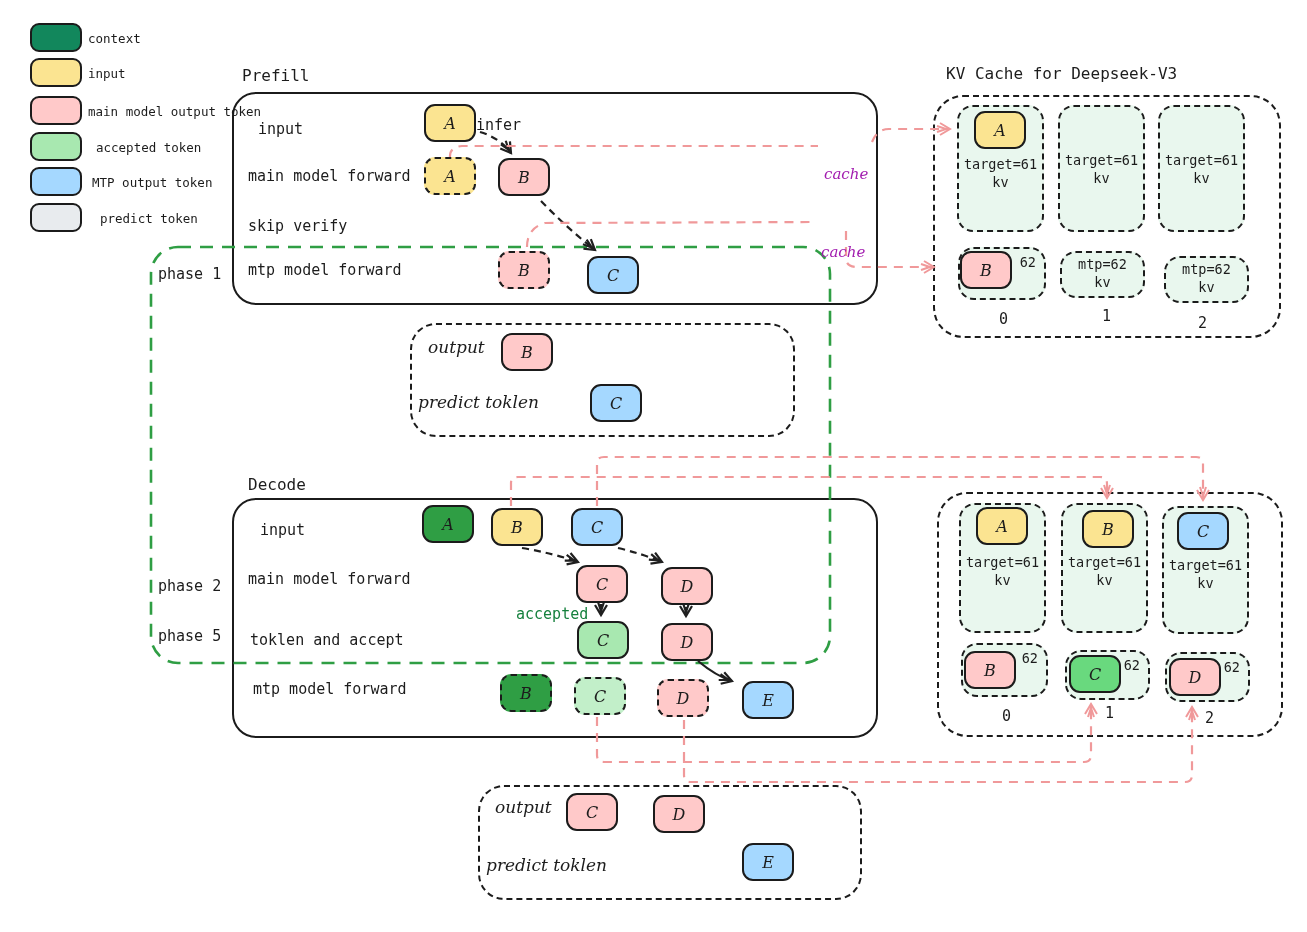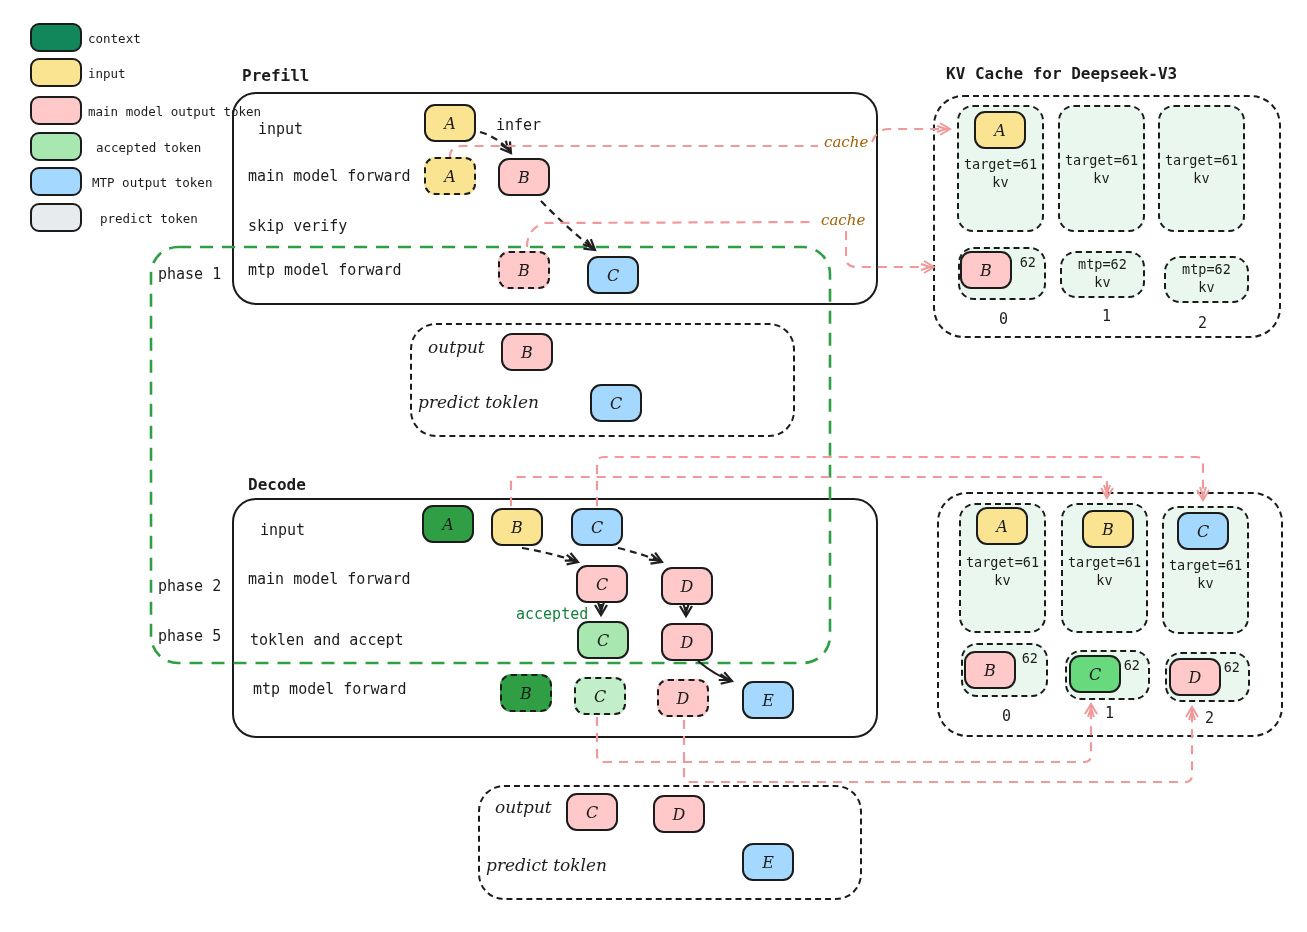--- a/index.html
+++ b/index.html
@@ -1,24 +1,24 @@
 <!DOCTYPE html>
 <html><head>
 <meta charset="utf-8">
 <style>
   html,body{margin:0;padding:0;background:#ffffff;}
   #canvas{position:relative;width:1307px;height:932px;background:#ffffff;overflow:hidden;
           font-family:"DejaVu Sans Mono","Liberation Mono",monospace;color:#1c1c1c;}
   .mono{position:absolute;font-family:"DejaVu Sans Mono","Liberation Mono",monospace;
         font-size:15px;white-space:nowrap;z-index:6;color:#1c1c1c;text-align:right;}
-  .title{font-size:16px;font-weight:bold;}
+  .title{font-size:16px;}
   .small{font-size:12.5px;}
   .hand{position:absolute;font-family:"DejaVu Serif","Liberation Serif",serif;font-style:italic;
         font-size:17px;white-space:nowrap;z-index:6;color:#1c1c1c;}
-  .pink-t{color:#a16207;}
+  .pink-t{color:#a21caf;margin-top:32px;}
   .gray-t{color:#15803d;}
   .sbox{position:absolute;border:2.6px solid #1b1b1b;border-radius:24px;z-index:1;box-sizing:border-box;}
   .dbox{position:absolute;border:2.6px dashed #1b1b1b;border-radius:30px;z-index:1;box-sizing:border-box;}
   .slot{position:absolute;background:#e9f7ee;border:2.2px dashed #1b1b1b;border-radius:16px;
         z-index:2;box-sizing:border-box;text-align:center;}
   .slot .lines{margin-top:48px;font-size:13.5px;line-height:1.35;}
   .slot.msmall .lines{margin-top:3px;font-size:13.5px;line-height:1.3;}
   .v62{position:absolute;right:8px;top:5px;font-size:13.5px;z-index:3;}
   .tok{position:absolute;width:52px;height:38px;border:2.6px solid #1b1b1b;border-radius:11px;
        display:flex;align-items:center;justify-content:center;z-index:10;box-sizing:border-box;
@@ -88,21 +88,21 @@
     <div class="mono small" style="left:92px;top:175px">MTP output token</div>
     <div class="mono small" style="left:100px;top:211px">predict token</div>
   </div>
 
   <div class="mono title" style="left:242px;top:66px">Prefill</div>
   <div class="sbox" style="left:232px;top:92px;width:646px;height:213px"></div>
   <div class="mono" style="left:258px;top:120px">input</div>
   <div class="mono" style="left:248px;top:167px">main model forward</div>
   <div class="mono" style="left:248px;top:217px">skip verify</div>
   <div class="mono" style="left:248px;top:261px">mtp model forward</div>
-  <div class="mono" style="left:496px;top:116px">infer</div>
+  <div class="mono" style="left:476px;top:116px">infer</div>
 
   <div class="tok c-in" style="left:424px;top:104px">A</div>
   <div class="tok c-in dash" style="left:424px;top:157px">A</div>
   <div class="tok c-pk" style="left:498px;top:158px">B</div>
   <div class="tok c-pk dash" style="left:498px;top:251px">B</div>
   <div class="tok c-bl" style="left:587px;top:256px">C</div>
 
   <div class="hand pink-t" style="left:824px;top:133px;font-size:15px">cache</div>
   <div class="hand pink-t" style="left:821px;top:211px;font-size:15px">cache</div>
 

